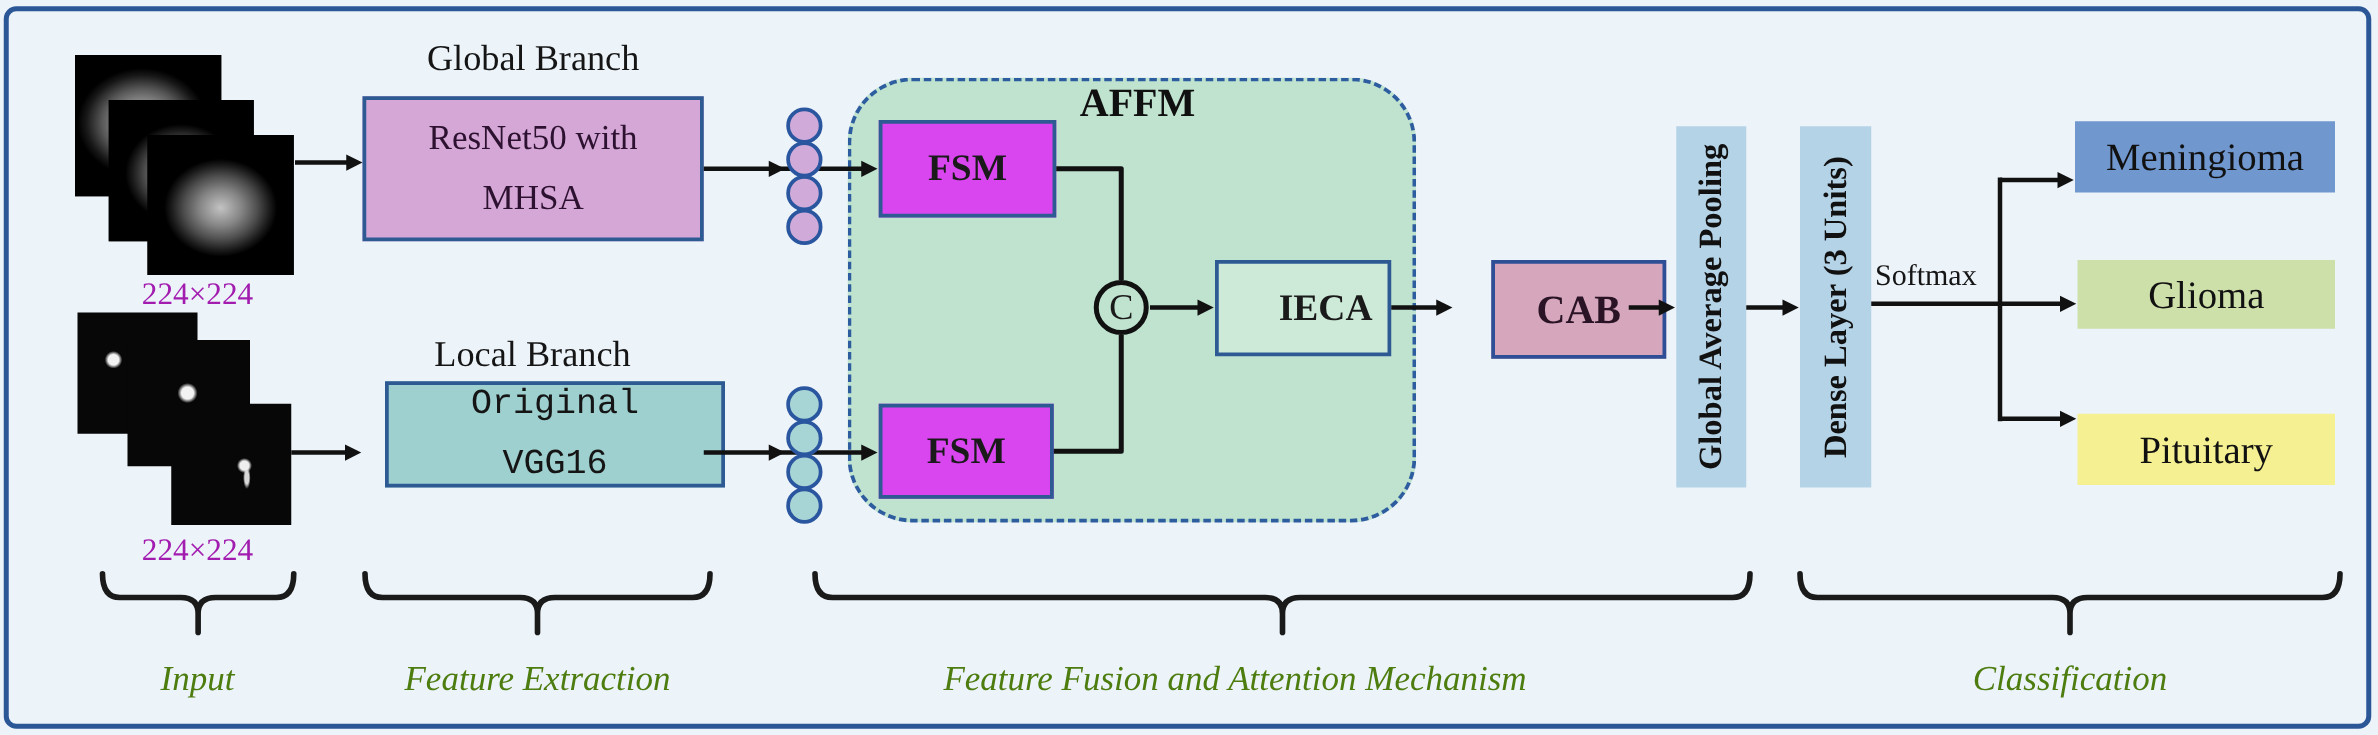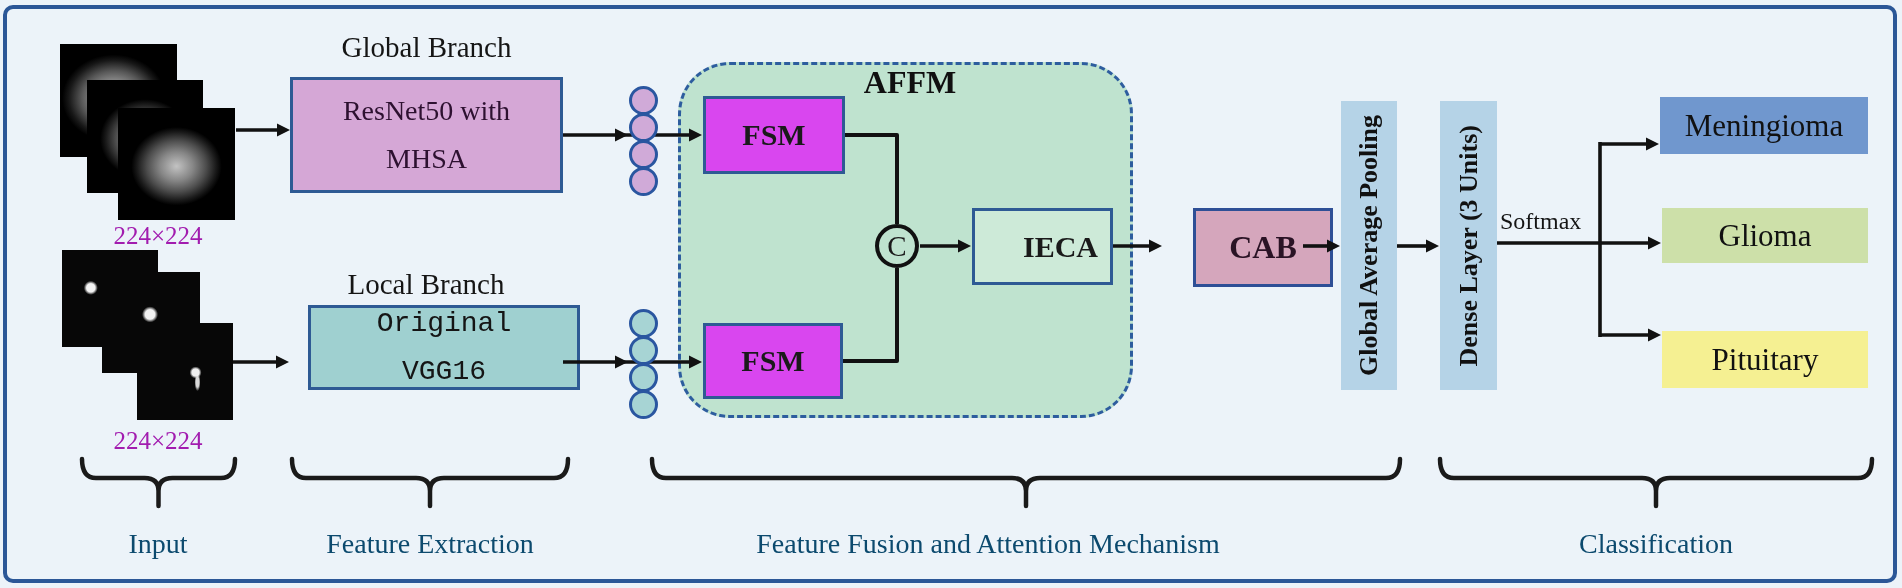--- a/index.html
+++ b/index.html
@@ -51,21 +51,21 @@
     writing-mode:vertical-rl;transform:rotate(180deg);
     font-weight:bold;font-size:26px;white-space:nowrap;color:#111;
   }
   .circle{border:3px solid #2a56a0;border-radius:50%;width:29px;height:29px;z-index:3;}
   .circle.pink{background:#d0aad8;}
   .circle.teal{background:#a7d4d4;}
   .branch-title{font-size:29px;color:#151515;z-index:1;text-align:center;}
   .size-label{font-size:25px;color:#a21caf;z-index:1;}
   .class-box{font-size:31px;color:#111;z-index:1;}
   .softmax{font-size:24px;color:#151515;z-index:2;}
-  .stage-label{font-size:28px;color:#0c4a6e;z-index:1;}
+  .stage-label{font-size:28px;color:#4d7c0f;z-index:1;font-style:italic;}
   svg.overlay{position:absolute;left:0;top:0;z-index:2;}
 </style>
 </head>
 <body>
 
 <div class="canvas">
   <div class="frame"></div>
 
   <div class="abs mri mri-sagittal" style="left:60px;top:44px;width:117px;height:113px;"></div>
   <div class="abs mri mri-axial" style="left:87px;top:80px;width:116px;height:113px;"></div>

